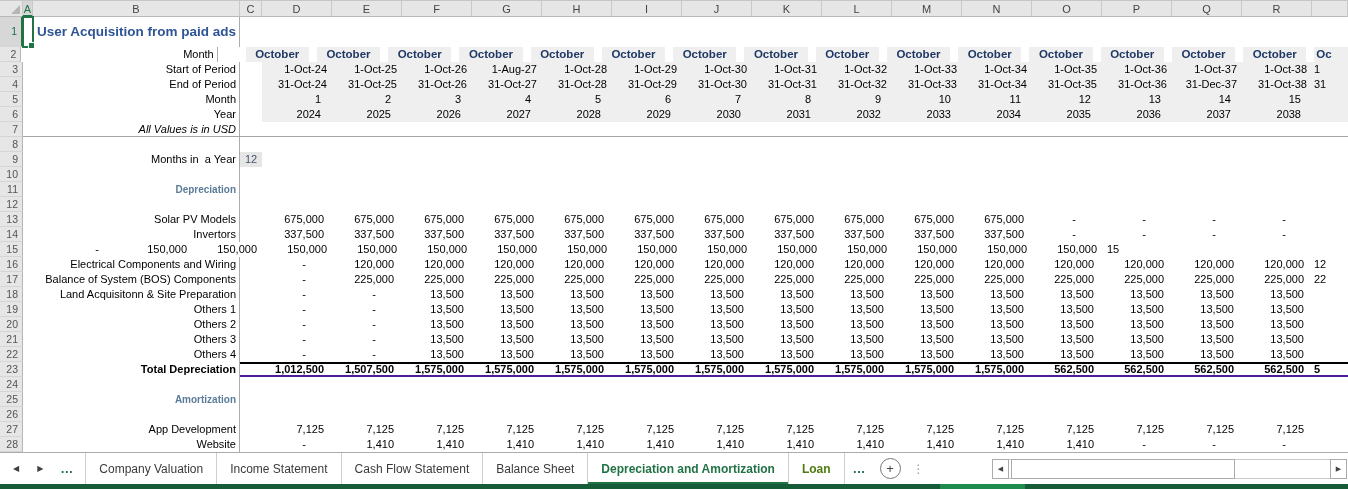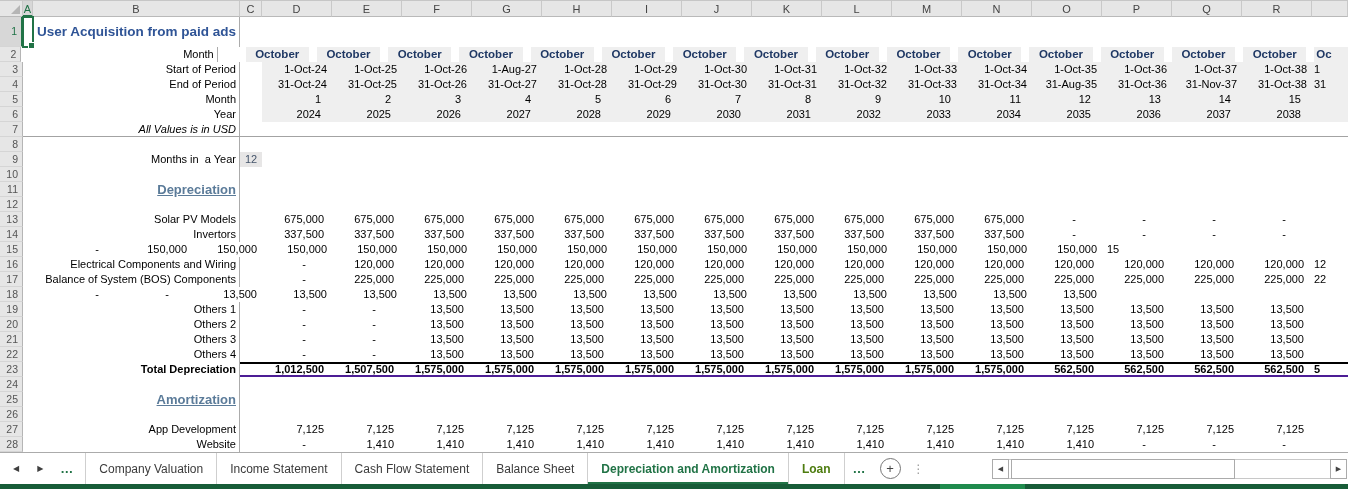--- a/index.html
+++ b/index.html
@@ -21,21 +21,21 @@
   .gut{width:23px;box-sizing:border-box;background:#e6e6e6;border-right:1px solid #b5b5b5;
        border-bottom:1px solid #d5d5d5;color:#555;text-align:right;padding-right:4px;font-size:10.5px;
        display:flex;align-items:center;justify-content:flex-end;}
   .gutsel{background:#d7d7d7;color:#1e7145;border-right:2px solid #217346;}
   .cA{width:10px;box-sizing:border-box;}
   .cB{width:207px;box-sizing:border-box;border-right:1px solid #ababab;display:flex;justify-content:flex-end;
       align-items:center;overflow:hidden;padding-right:3px;}
   .cB span{white-space:pre;}
   .title{color:#2f5496;font-weight:bold;font-size:13.5px;}
   .title span{white-space:normal;text-align:right;line-height:14px;}
-  .section{color:#5b7b99;font-weight:bold;font-size:13px;text-decoration:underline;}
+  .section{color:#5b7b99;font-weight:bold;font-size:10px;}
   .it span{font-style:italic;}
   .bold{font-weight:bold;}
   .cC{width:22px;box-sizing:border-box;text-align:center;overflow:hidden;}
   .cval{background:#e7e6e6;color:#44546a;}
   .cell{width:70px;box-sizing:border-box;text-align:right;padding-right:8px;white-space:nowrap;overflow:hidden;}
   .band{background:#efefef;}
   .mon{font-weight:bold;color:#1f3864;text-align:center;padding-right:0;font-size:11.5px;margin-left:8px;}
   .datec{padding-right:5px;}
   .numc{padding-right:11px;}
   .dash{padding-right:26px;}
@@ -171,23 +171,23 @@
           <div class="cell band datec">31-Oct-25</div>
           <div class="cell band datec">31-Oct-26</div>
           <div class="cell band datec">31-Oct-27</div>
           <div class="cell band datec">31-Oct-28</div>
           <div class="cell band datec">31-Oct-29</div>
           <div class="cell band datec">31-Oct-30</div>
           <div class="cell band datec">31-Oct-31</div>
           <div class="cell band datec">31-Oct-32</div>
           <div class="cell band datec">31-Oct-33</div>
           <div class="cell band datec">31-Oct-34</div>
-          <div class="cell band datec">31-Aug-35</div>
+          <div class="cell band datec">31-Oct-35</div>
           <div class="cell band datec">31-Oct-36</div>
-          <div class="cell band datec">31-Nov-37</div>
+          <div class="cell band datec">31-Dec-37</div>
           <div class="cell band datec">31-Oct-38</div>
           <div class="cPart band datec">31</div>
         </div>
         <div class="row">
           <div class="gut">5</div>
           <div class="cA"></div>
           <div class="cB">
             <span>Month</span>
           </div>
           <div class="cC"></div>
@@ -391,20 +391,23 @@
           <div class="cell">225,000</div>
           <div class="cell">225,000</div>
           <div class="cell">225,000</div>
           <div class="cell">225,000</div>
           <div class="cell">225,000</div>
           <div class="cPart">22</div>
         </div>
         <div class="row">
           <div class="gut">18</div>
           <div class="cA"></div>
+          <div class="cB">
+            <span>Land Acquisitonn &amp; Site Preparation</span>
+          </div>
           <div class="cC"></div>
           <div class="cell dash">-</div>
           <div class="cell dash">-</div>
           <div class="cell">13,500</div>
           <div class="cell">13,500</div>
           <div class="cell">13,500</div>
           <div class="cell">13,500</div>
           <div class="cell">13,500</div>
           <div class="cell">13,500</div>
           <div class="cell">13,500</div>

